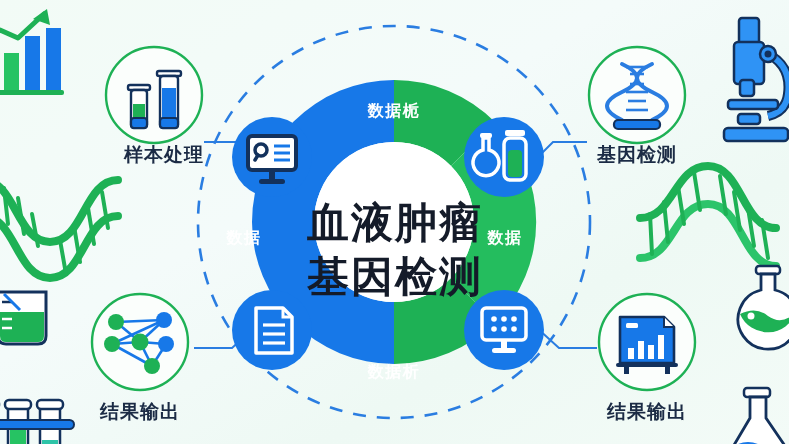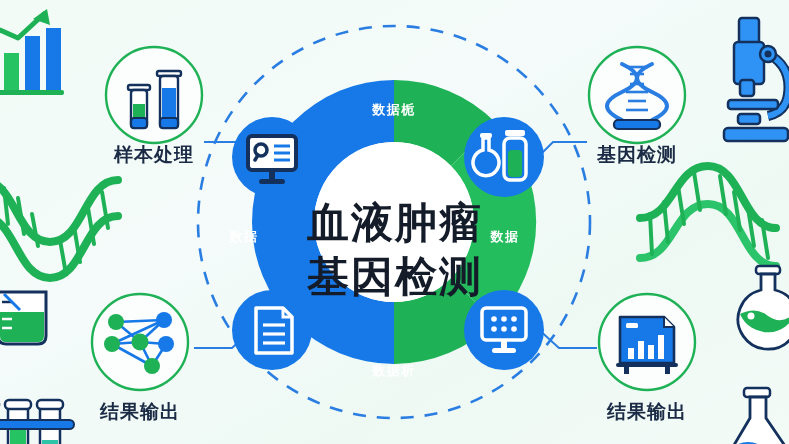--- a/index.html
+++ b/index.html
@@ -38,21 +38,21 @@
     text-align: center;
     font-size: 42px;
     font-weight: 700;
     color: #141b29;
     letter-spacing: 2px;
     line-height: 1.28;
   }
   .ring-label {
     position: absolute;
     color: #ffffff;
-    font-size: 13px;
+    font-size: 16px;
     font-weight: 700;
     letter-spacing: 1.5px;
     white-space: nowrap;
     text-align: center;
   }
 </style>
 </head>
 <body>
 
 <div id="stage">
@@ -310,18 +310,18 @@
   <div class="center-title">
     <div>血液肿瘤</div>
     <div>基因检测</div>
   </div>
 
   <div class="ring-label" style="left:344px; top:101px; width:100px;">数据栀</div>
   <div class="ring-label" style="left:465px; top:228px; width:80px;">数据</div>
   <div class="ring-label" style="left:344px; top:362px; width:100px;">数据析</div>
   <div class="ring-label" style="left:204px; top:228px; width:80px;">数据</div>
 
-  <div class="node-label" style="left:84px; top:142px; width:140px;">样本处理</div>
+  <div class="node-label" style="left:94px; top:142px; width:140px;">样本处理</div>
   <div class="node-label" style="left:567px; top:142px; width:140px;">基因检测</div>
   <div class="node-label" style="left:70px; top:399px; width:140px;">结果输出</div>
   <div class="node-label" style="left:577px; top:399px; width:140px;">结果输出</div>
 
 </div>
 
 </body></html>

